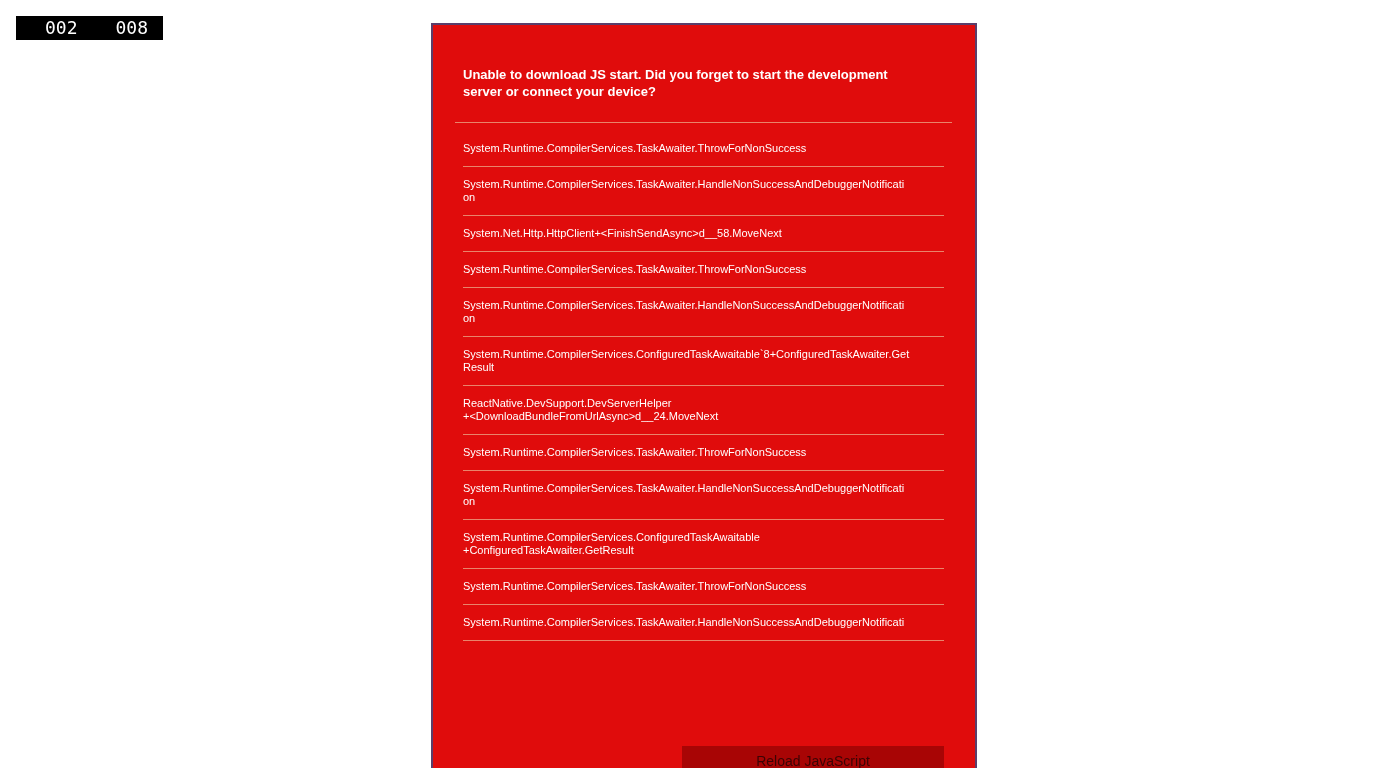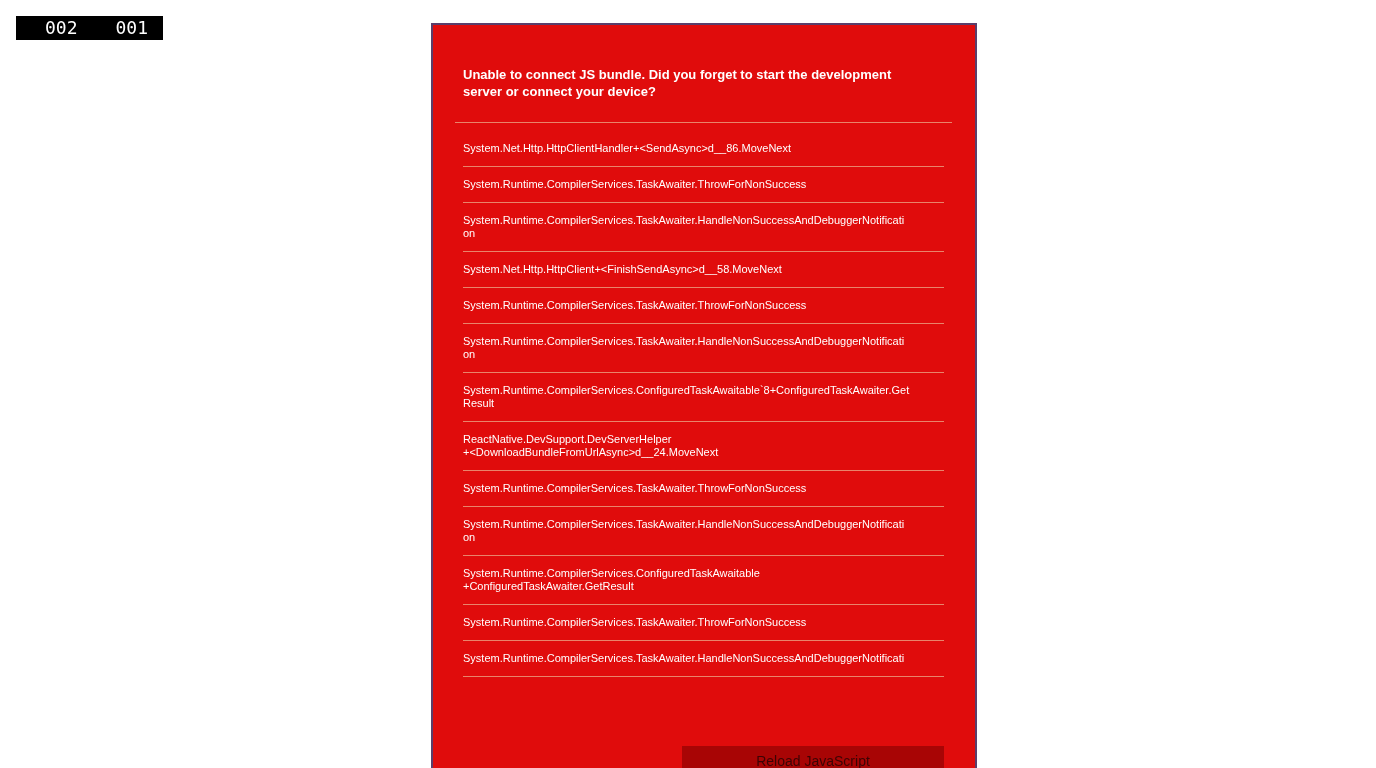--- a/index.html
+++ b/index.html
@@ -65,30 +65,29 @@
     user-select: none;
   }
 </style>
 </head>
 <body>
 
 <div class="page">
 
   <div class="fps-overlay">
     <span>002</span>
-    <span>001</span>
+    <span>008</span>
   </div>
 
   <div class="redbox">
 
-    <div class="redbox-title">Unable to connect JS bundle. Did you forget to start the development
+    <div class="redbox-title">Unable to download JS start. Did you forget to start the development
 server or connect your device?</div>
 
     <div class="stack-list">
-      <div class="frame">System.Net.Http.HttpClientHandler+&lt;SendAsync&gt;d__86.MoveNext</div>
       <div class="frame">System.Runtime.CompilerServices.TaskAwaiter.ThrowForNonSuccess</div>
       <div class="frame">System.Runtime.CompilerServices.TaskAwaiter.HandleNonSuccessAndDebuggerNotificati
 on</div>
       <div class="frame">System.Net.Http.HttpClient+&lt;FinishSendAsync&gt;d__58.MoveNext</div>
       <div class="frame">System.Runtime.CompilerServices.TaskAwaiter.ThrowForNonSuccess</div>
       <div class="frame">System.Runtime.CompilerServices.TaskAwaiter.HandleNonSuccessAndDebuggerNotificati
 on</div>
       <div class="frame">System.Runtime.CompilerServices.ConfiguredTaskAwaitable`8+ConfiguredTaskAwaiter.Get
 Result</div>
       <div class="frame">ReactNative.DevSupport.DevServerHelper

